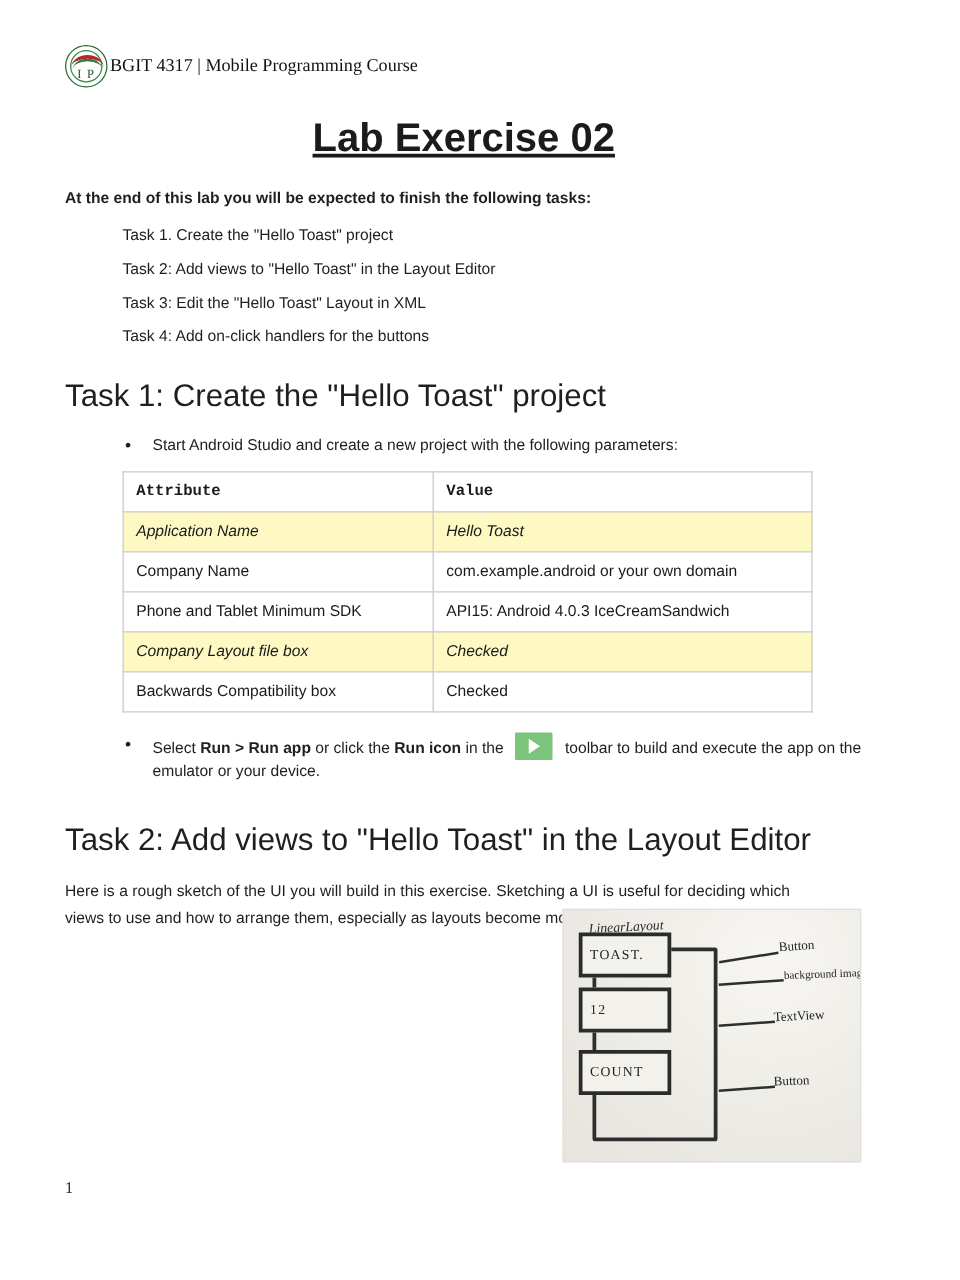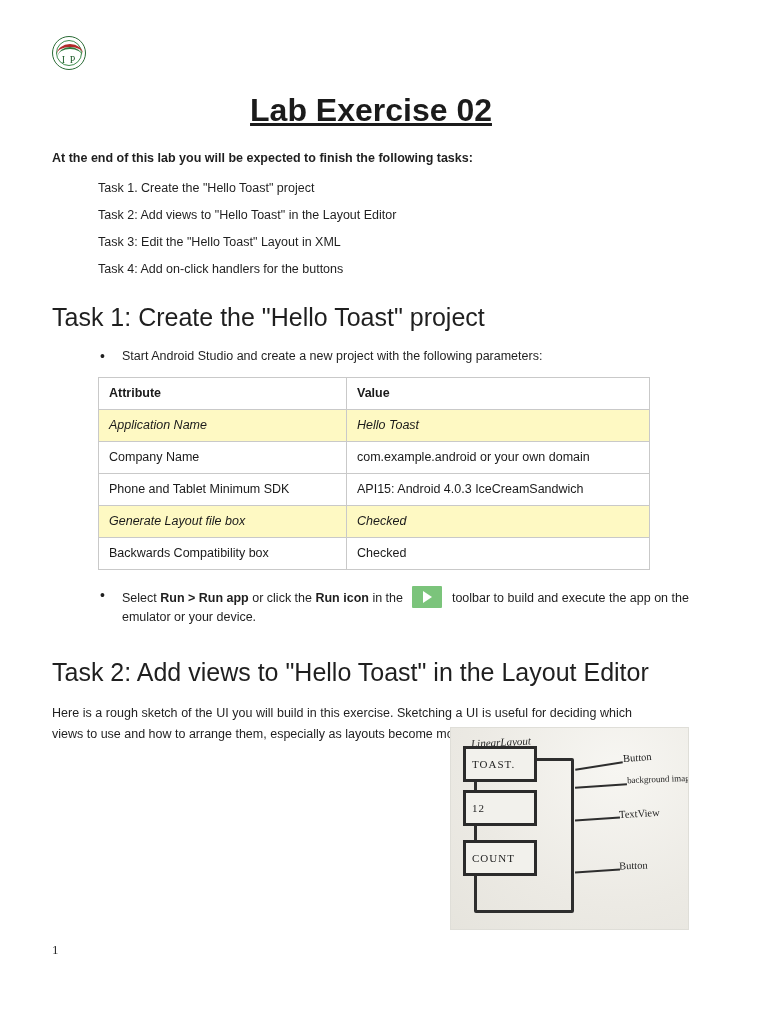--- a/index.html
+++ b/index.html
@@ -156,20 +156,21 @@
   table.params td {
     border: 1px solid #c9c9c9;
     padding: 7px 10px 7px 10px;
     text-align: left;
     vertical-align: middle;
     height: 32px;
   }
   table.params th {
     font-weight: bold;
     background: #ffffff;
+    font-family: Liberation Mono, monospace;
   }
   table.params td.col1 { width: 248px; }
   table.params tr.shade td,
   table.params tr.shade th { background: #fef9c3; font-style: italic; }
 
   
   .run-line { line-height: 1.7; }
   .run-line b { font-weight: bold; }
   .run-icon {
     display: inline-block;
@@ -293,20 +294,21 @@
 
 <div class="page">
 
   <div class="doc-header">
     <div class="logo">
       <div class="ring"></div>
       <div class="swoosh"></div>
       <div class="swoosh2"></div>
       <div class="letters">I P</div>
     </div>
+    <span class="header-title">BGIT 4317 | Mobile Programming Course</span>
   </div>
 
   <h1 class="doc-title">Lab Exercise 02</h1>
 
   <p class="intro">At the end of this lab you will be expected to finish the following tasks:</p>
 
   <ul class="task-list">
     <li>Task 1. Create the "Hello Toast" project</li>
     <li>Task 2: Add views to "Hello Toast" in the Layout Editor</li>
     <li>Task 3: Edit the "Hello Toast" Layout in XML</li>
@@ -333,21 +335,21 @@
       </tr>
       <tr>
         <td class="col1">Company Name</td>
         <td>com.example.android or your own domain</td>
       </tr>
       <tr>
         <td class="col1">Phone and Tablet Minimum SDK</td>
         <td>API15: Android 4.0.3 IceCreamSandwich</td>
       </tr>
       <tr class="shade">
-        <td class="col1">Generate Layout file box</td>
+        <td class="col1">Company Layout file box</td>
         <td>Checked</td>
       </tr>
       <tr>
         <td class="col1">Backwards Compatibility box</td>
         <td>Checked</td>
       </tr>
     </tbody>
   </table>
 
   <ul class="bullets">

